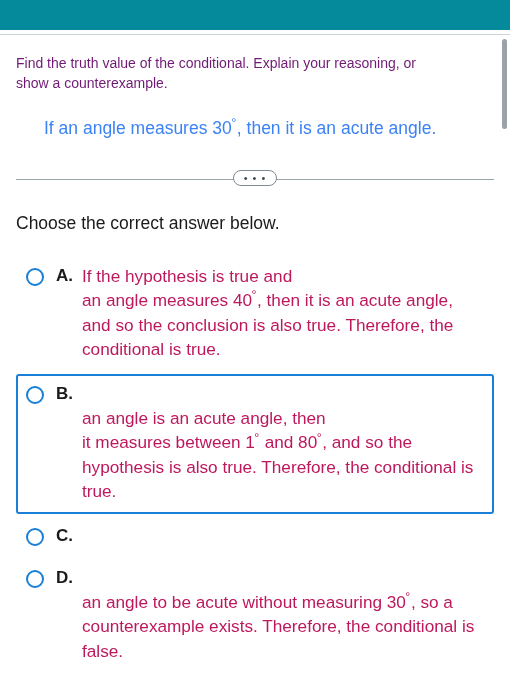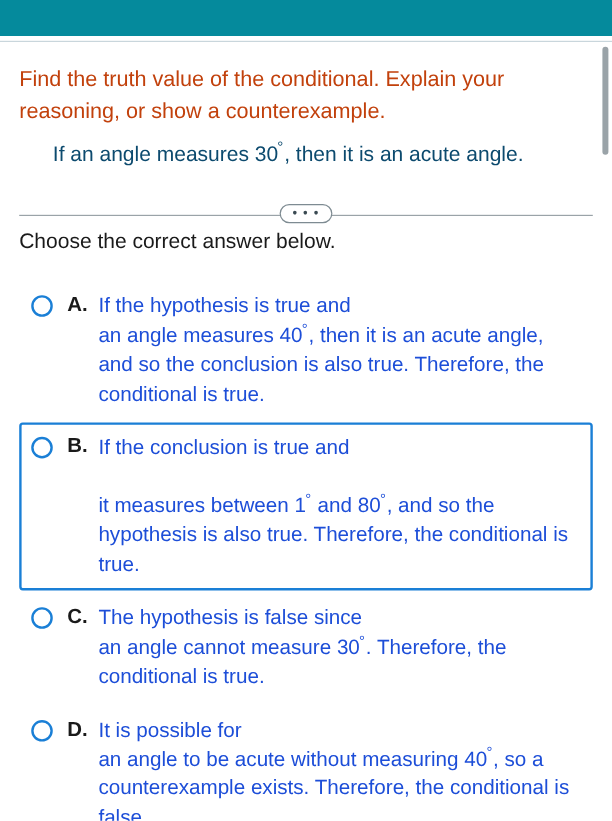--- a/index.html
+++ b/index.html
@@ -2,32 +2,32 @@
 <html><head>
 <meta charset="utf-8">
 <style>
   * { box-sizing: border-box; margin: 0; padding: 0; }
   html, body { width: 510px; height: 684px; overflow: hidden; font-family: Arial, Helvetica, sans-serif; }
   body { background: #fff; }
   .topbar { height: 30px; background: #058a9c; width: 100%; }
   .content-wrap { position: relative; border-top: 1px solid #c9d6dc; margin-top: 4px; }
   .scroll-indicator { position: absolute; right: 3px; top: 4px; width: 5px; height: 90px; background: #9aa3a8; border-radius: 3px; }
   .pad { padding: 18px 16px 0 16px; }
-  .q-intro { font-size: 18px; color: #c2410c; line-height: 1.45; max-width: 430px; }
-  .q-stmt { font-size: 17.5px; color: #0c4a6e; margin-top: 10px; padding-left: 28px; line-height: 1.5; }
+  .q-intro { font-size: 14px; color: #701a75; line-height: 1.45; max-width: 430px; }
+  .q-stmt { font-size: 17.5px; color: #3b82f6; margin-top: 21px; padding-left: 28px; line-height: 1.5; }
   .divider-row { position: relative; height: 24px; margin-top: 26px; }
   .divider-line { position: absolute; top: 12px; left: 0; right: 0; border-top: 1px solid #9aa3a8; }
   .ellipsis-pill { position: absolute; left: 50%; top: 3px; transform: translateX(-50%); background: #fff; border: 1px solid #7e8b92; border-radius: 10px; width: 44px; height: 16px; display: flex; align-items: center; justify-content: center; font-size: 11px; color: #3a4a52; letter-spacing: 1px; cursor: pointer; }
-  .prompt { font-size: 17.5px; color: #1a1a1a; }
+  .prompt { font-size: 17.5px; color: #1a1a1a; margin-top: 22px; }
   .choices { margin-top: 22px; }
   .choice { display: flex; align-items: flex-start; padding: 6px 4px 8px 4px; border: 2px solid transparent; border-radius: 3px; margin-bottom: 2px; }
   .choice.selected { border-color: #1a7fd6; }
   .radio { flex: 0 0 auto; width: 18px; height: 18px; border: 2px solid #1a7fd6; border-radius: 50%; margin: 4px 12px 0 4px; cursor: pointer; background: #fff; }
   .letter { flex: 0 0 auto; width: 26px; font-weight: bold; font-size: 17px; color: #1a1a1a; padding-top: 2px; }
-  .ans { flex: 1 1 auto; font-size: 17.2px; color: #1d4ed8; line-height: 1.42; padding-right: 4px; }
+  .ans { flex: 1 1 auto; font-size: 17.2px; color: #be185d; line-height: 1.42; padding-right: 4px; }
   .deg-wrap { position: relative; white-space: nowrap; }
   .deg-mark { position: relative; top: -0.55em; font-size: 0.72em; left: -0.05em; }
 </style>
 </head>
 <body>
 
 <div class="topbar"></div>
 
 <div class="content-wrap">
   <div class="scroll-indicator"></div>
@@ -47,27 +47,26 @@
 
     <div class="choices" id="choices">
         <div class="choice">
           <div class="radio"></div>
           <div class="letter">A.</div>
           <div class="ans"><span>If the hypothesis is true and</span><br><span>an angle measures 40</span><span class="deg-wrap"><span class="deg-mark">°</span></span><span>, then it is an acute angle, and so the conclusion is also true. Therefore, the conditional is true.</span></div>
         </div>
         <div class="choice selected">
           <div class="radio"></div>
           <div class="letter">B.</div>
-          <div class="ans"><span>If the conclusion is true and</span><br><br><span>it measures between 1</span><span class="deg-wrap"><span class="deg-mark">°</span></span><span> and 80</span><span class="deg-wrap"><span class="deg-mark">°</span></span><span>, and so the hypothesis is also true. Therefore, the conditional is true.</span></div>
+          <div class="ans"><br><span>an angle is an acute angle, then</span><br><span>it measures between 1</span><span class="deg-wrap"><span class="deg-mark">°</span></span><span> and 80</span><span class="deg-wrap"><span class="deg-mark">°</span></span><span>, and so the hypothesis is also true. Therefore, the conditional is true.</span></div>
         </div>
         <div class="choice">
           <div class="radio"></div>
           <div class="letter">C.</div>
-          <div class="ans"><span>The hypothesis is false since</span><br><span>an angle cannot measure 30</span><span class="deg-wrap"><span class="deg-mark">°</span></span><span>. Therefore, the conditional is true.</span></div>
         </div>
         <div class="choice">
           <div class="radio"></div>
           <div class="letter">D.</div>
-          <div class="ans"><span>It is possible for</span><br><span>an angle to be acute without measuring 40</span><span class="deg-wrap"><span class="deg-mark">°</span></span><span>, so a counterexample exists. Therefore, the conditional is false.</span></div>
+          <div class="ans"><br><span>an angle to be acute without measuring 30</span><span class="deg-wrap"><span class="deg-mark">°</span></span><span>, so a counterexample exists. Therefore, the conditional is false.</span></div>
         </div>
       </div>
   </div>
 </div>
 
 </body></html>

